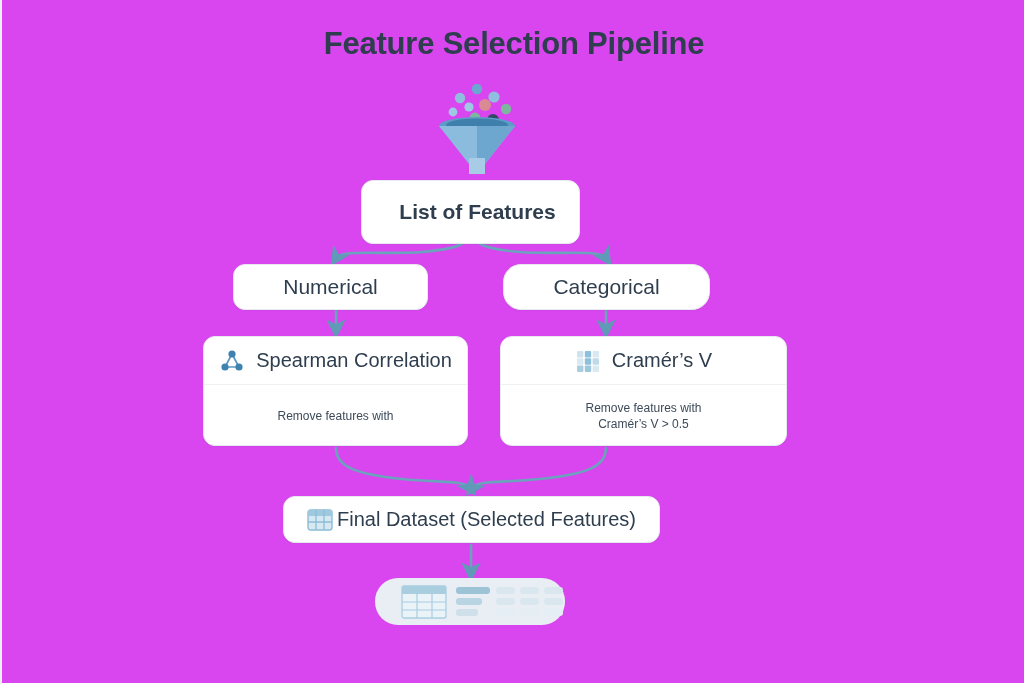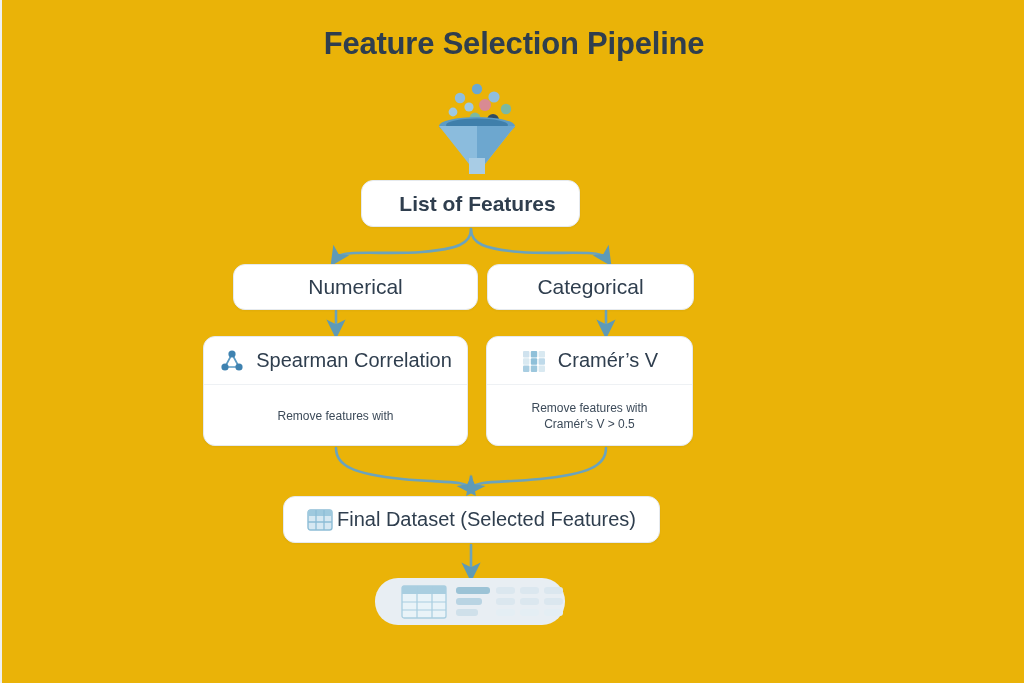--- a/index.html
+++ b/index.html
@@ -7,21 +7,21 @@
     padding: 0;
     background: #ffffff;
   }
   body {
     font-family: "Liberation Sans", sans-serif;
   }
   #canvas {
     position: relative;
     width: 1024px;
     height: 683px;
-    background: #eab308;
+    background: #d946ef;
     border-left: 2px solid #eef1f4;
     box-sizing: border-box;
     overflow: hidden;
   }
   #edges {
     position: absolute;
     left: 0; top: 0;
     width: 1024px;
     height: 683px;
     pointer-events: none;
@@ -64,29 +64,29 @@
   .simple-node {
     display: flex;
     align-items: center;
     justify-content: center;
   }
   .simple-node .label {
     font-size: 21px;
     color: #2f3e4e;
     font-weight: 400;
   }
-  #node-list   { left: 359px; top: 180px; width: 219px; height: 47px; padding-left: 14px; }
-  #node-num    { left: 231px; top: 264px; width: 245px; height: 46px; }
-  #node-cat    { left: 485px; top: 264px; width: 207px; height: 46px; }
+  #node-list   { left: 359px; top: 180px; width: 219px; height: 64px; padding-left: 14px; }
+  #node-num    { left: 231px; top: 264px; width: 195px; height: 46px; }
+  #node-cat    { left: 501px; top: 264px; width: 207px; height: 46px; border-radius: 18px; }
   #node-list .label { font-weight: 700; font-size: 21px; }
 
   
   .card { padding: 0; }
   #card-spearman { left: 201px; top: 336px; width: 265px; height: 110px; }
-  #card-cramer   { left: 484px; top: 336px; width: 207px; height: 110px; }
+  #card-cramer   { left: 498px; top: 336px; width: 287px; height: 110px; }
   .card-head {
     height: 47px;
     display: flex;
     align-items: center;
     justify-content: center;
     gap: 11px;
     border-bottom: 1.5px solid #eef1f4;
     padding: 0 12px;
   }
   .card-head .label {

